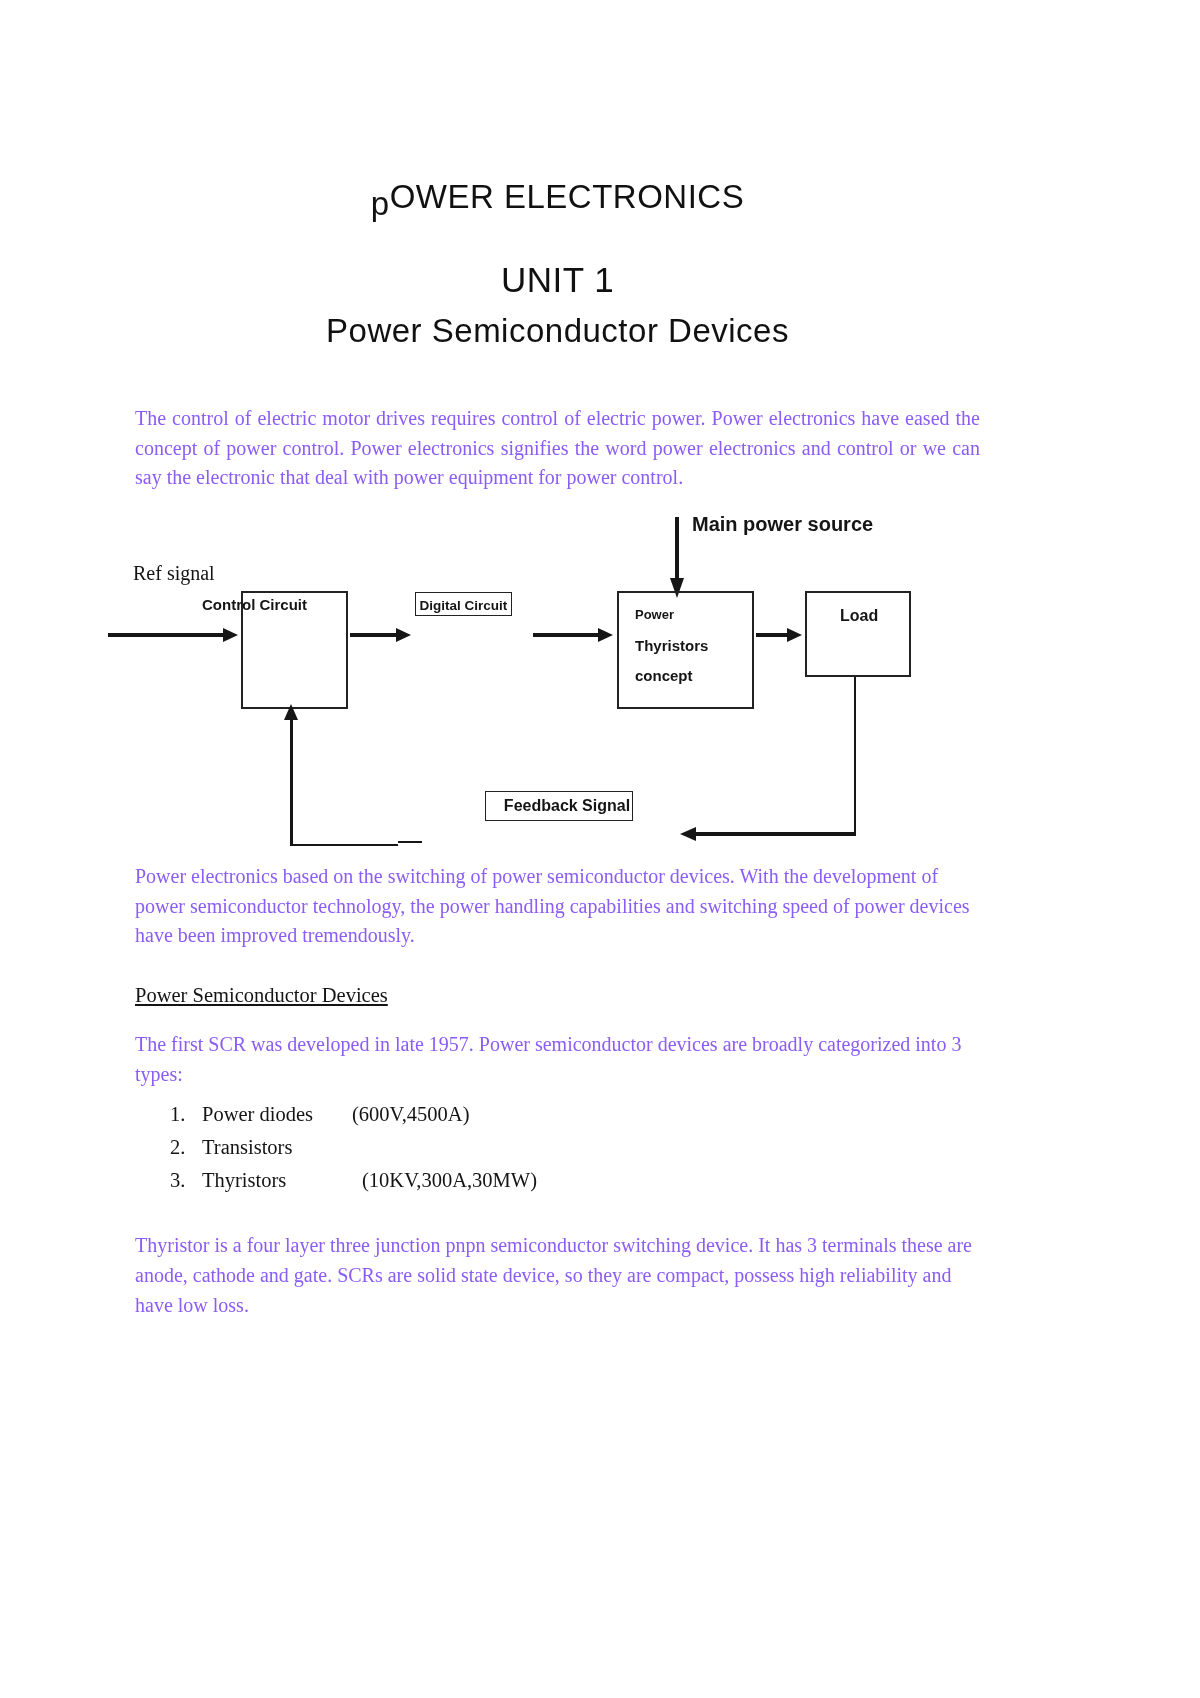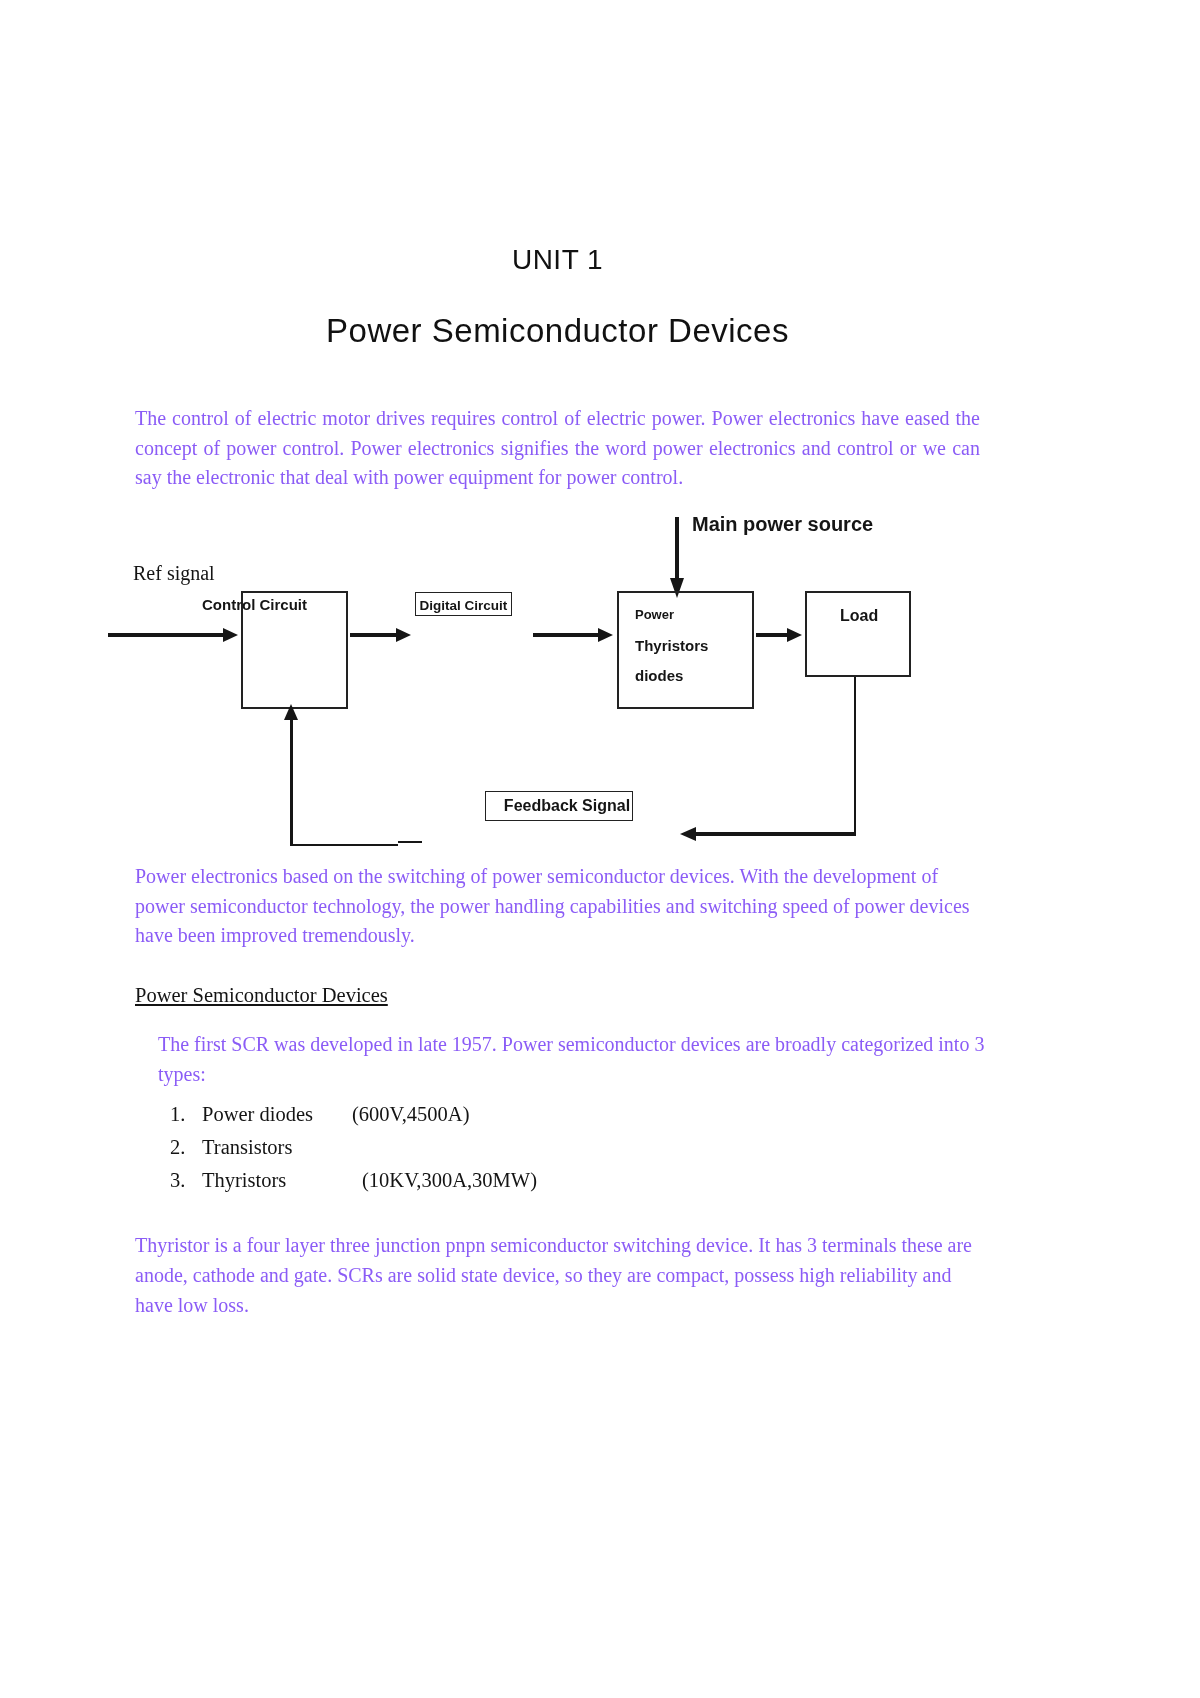--- a/index.html
+++ b/index.html
@@ -9,48 +9,51 @@
     font-family:"Liberation Serif", serif;
   }
   .abs{position:absolute;}
   .sans{font-family:"Liberation Sans", sans-serif;}
   .serif{font-family:"Liberation Serif", serif;}
 
   
   .title-row{left:135px;width:845px;text-align:center;letter-spacing:0.5px;}
   .t1{top:178px;font-size:33px;font-weight:400;}
   .t1 .sub-p{position:relative;top:0.20em;}
-  .t2{top:244px;font-size:28px;font-weight:400;}
+  .t2{top:260px;font-size:35px;font-weight:400;}
   .t3{top:312px;font-size:33px;font-weight:400;}
 
   
   .para{left:135px;width:845px;font-size:20px;line-height:29.5px;color:#8b5cf6;}
   .p1{top:404px;text-align:justify;}
   .p2{top:862px;}
-  .p3{top:1030px;margin-left:23px;}
+  .p3{top:1030px;}
   .p4{top:1230px;line-height:30px;}
   .section-heading{left:135px;top:984px;font-size:20.5px;text-decoration:underline;color:#141414;}
 
   
   .box{border:2px solid #222;background:transparent;box-sizing:border-box;}
   .dlabel{font-family:"Liberation Sans", sans-serif;font-weight:700;color:#151515;}
   .line{background:#161616;}
   .tri{width:0;height:0;}
 
   
   .list-row{left:135px;width:845px;height:28px;font-size:20.5px;color:#141414;}
   .list-num{position:absolute;left:35px;}
   .list-name{position:absolute;left:67px;}
   .list-spec{position:absolute;}
 </style>
 </head>
 <body>
 
 <div class="page">
 
+  <div class="abs sans title-row t1">
+    <span class="sub-p">p</span><span>OWER ELECTRONICS</span>
+  </div>
   <div class="abs sans title-row t2">UNIT 1</div>
   <div class="abs sans title-row t3">Power Semiconductor Devices</div>
 
   <div class="abs para p1">The control of electric motor drives requires control of electric power. Power electronics have eased the concept of power control. Power electronics signifies the word power electronics and control or we can say the electronic that deal with power equipment for power control.</div>
 
   <div class="abs" style="left:0;top:500px;width:1200px;height:360px;">
 
     <div class="abs line" style="left:675px;top:17px;width:4px;height:62px;"></div>
     <div class="abs tri" style="left:670px;top:78px;border-left:7px solid transparent;border-right:7px solid transparent;border-top:20px solid #161616;"></div>
     <div class="abs dlabel" style="left:692px;top:13px;font-size:20px;">Main power source</div>
@@ -60,21 +63,21 @@
     <div class="abs box" style="left:241px;top:91px;width:107px;height:118px;"></div>
     <div class="abs dlabel" style="left:202px;top:96px;font-size:15px;">Control Circuit</div>
 
     <div class="abs box" style="left:415px;top:92px;width:97px;height:24px;border-width:1.5px;">
       <div class="dlabel" style="text-align:center;font-size:13.5px;line-height:25px;">Digital Circuit</div>
     </div>
 
     <div class="abs box" style="left:617px;top:91px;width:137px;height:118px;">
       <div class="dlabel" style="position:absolute;left:16px;top:14px;font-size:13px;">Power</div>
       <div class="dlabel" style="position:absolute;left:16px;top:44px;font-size:15px;">Thyristors</div>
-      <div class="dlabel" style="position:absolute;left:16px;top:74px;font-size:15px;">diodes</div>
+      <div class="dlabel" style="position:absolute;left:16px;top:74px;font-size:15px;">concept</div>
     </div>
 
     <div class="abs box" style="left:805px;top:91px;width:106px;height:86px;">
       <div class="dlabel" style="position:absolute;left:33px;top:14px;font-size:16px;">Load</div>
     </div>
 
     <div class="abs">
       <div class="abs line" style="left:108px;top:133px;width:116px;height:4px;"></div>
       <div class="abs tri" style="left:223px;top:128px;border-top:7px solid transparent;border-bottom:7px solid transparent;border-left:15px solid #161616;"></div>
     </div>

